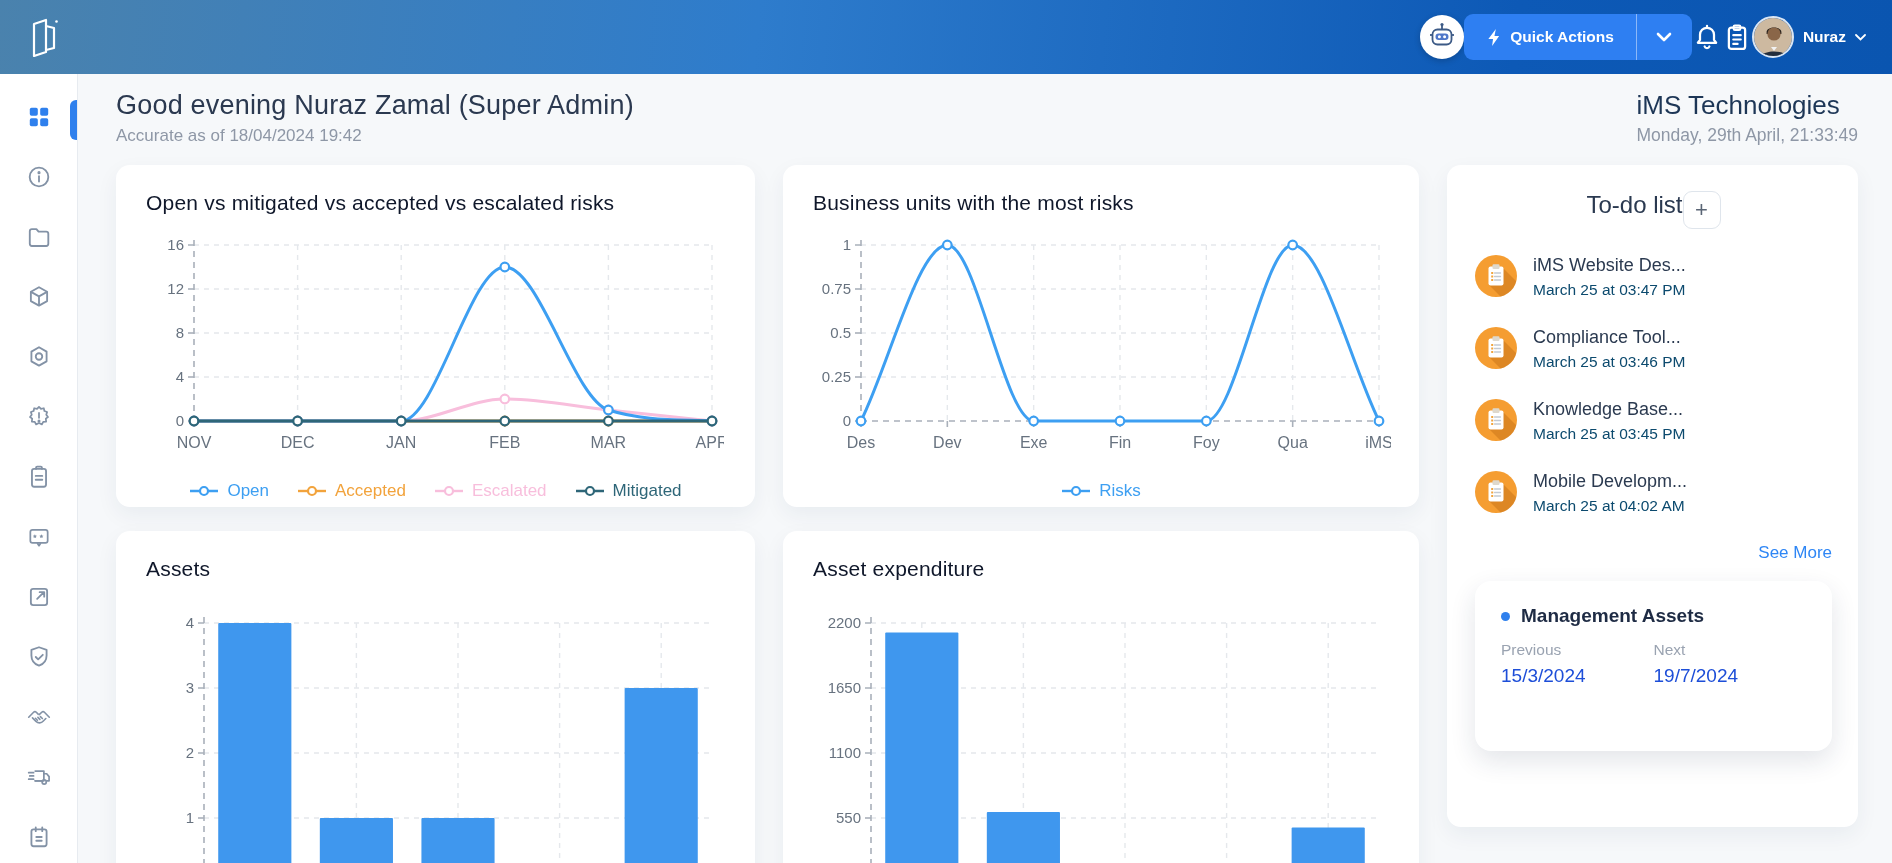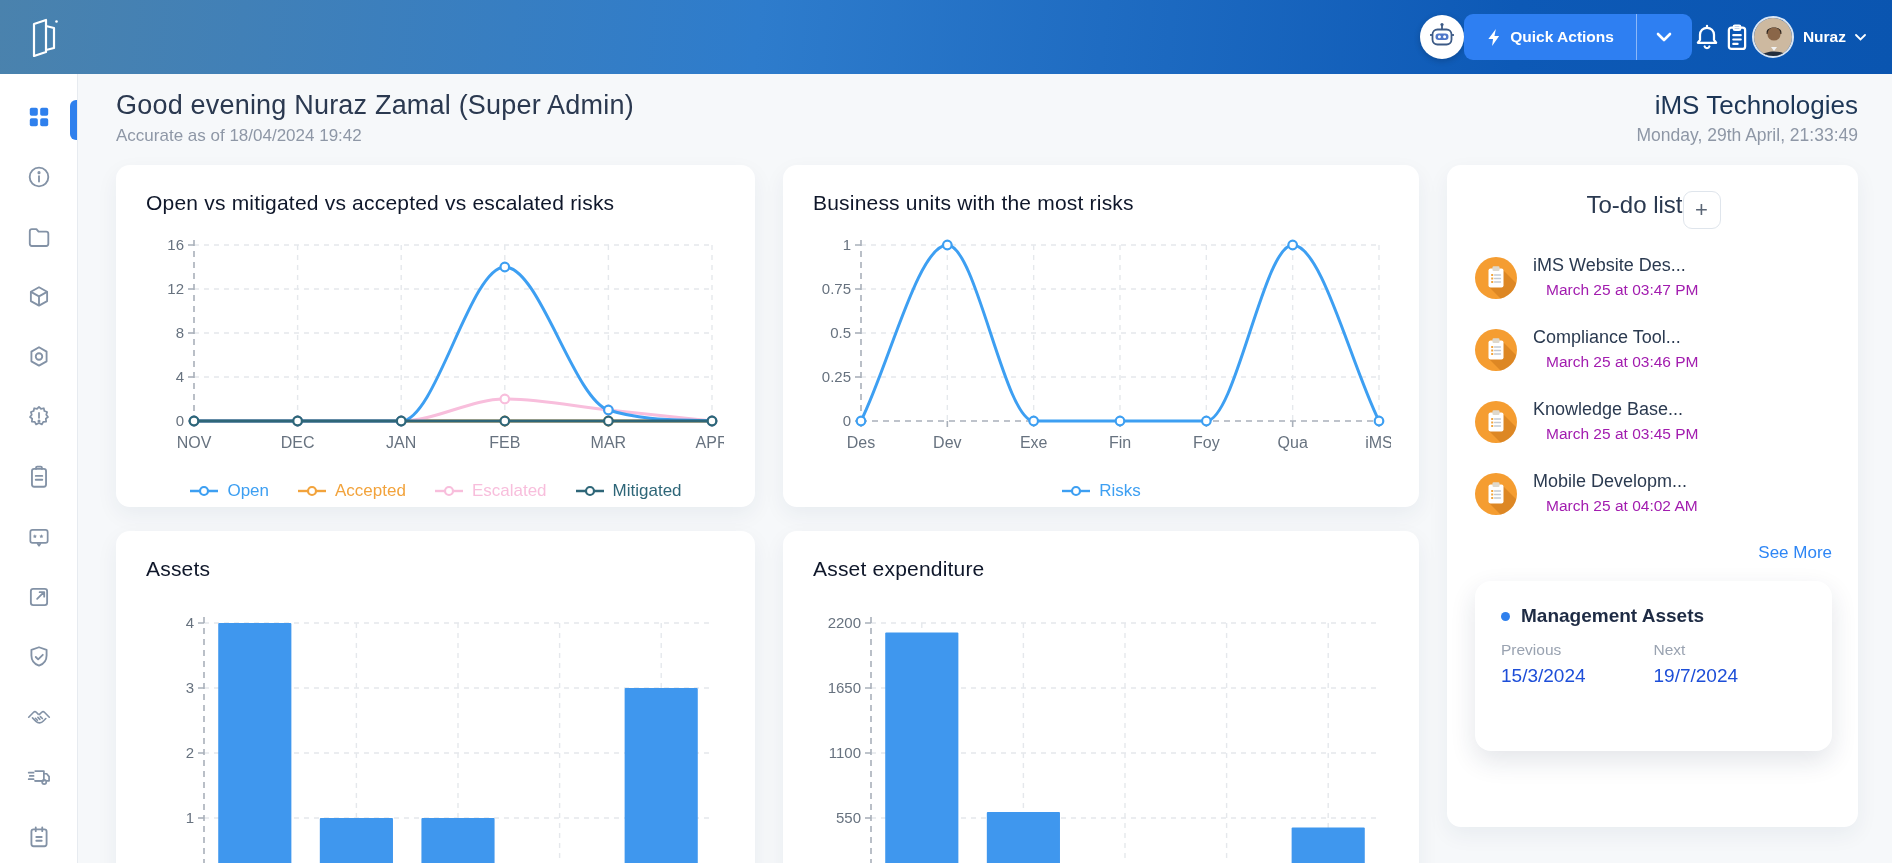--- a/index.html
+++ b/index.html
@@ -31,21 +31,21 @@
   .side-item { position:relative; height:60px; display:flex; align-items:center; justify-content:center; cursor:pointer; }
   .side-item svg { width:26px; height:26px; }
   .active-pill { position:absolute; right:0; top:13px; width:7px; height:40px;
     background:#2f80ed; border-radius:6px 0 0 6px; }
 
   
   .main { position:absolute; left:78px; top:74px; right:0; bottom:0; padding:0 34px 13px 38px; }
   .header-row { margin-top:16px; height:56px; display:flex; justify-content:space-between; }
   .greeting { font-size:27px; line-height:30px; font-weight:500; color:#2b3950; letter-spacing:.2px; }
   .accuracy { margin-top:6px; font-size:17px; line-height:20px; color:#8e97a6; }
-  .company-block { text-align:right; }
+  .company-block { }
   .company { font-size:26px; line-height:30px; font-weight:500; color:#1d3656; }
   .datetime { margin-top:5px; font-size:17.5px; color:#8e97a6; }
 
   .grid { margin-top:19px; display:grid; grid-template-columns:639px 636px 411px;
     grid-template-rows:342px 380px; column-gap:28px; row-gap:24px; }
   .card { background:#fff; border-radius:14px; box-shadow:0 8px 22px rgba(23,43,77,.06); }
   .chart-card { padding:26px 30px 18px 30px; overflow:hidden; }
   .chart-title { font-size:21px; color:#0f172a; letter-spacing:.2px; }
   .chart-box { margin-top:16px; }
   .chart-box svg text { font-family:"Liberation Sans", sans-serif; }
@@ -57,23 +57,23 @@
   .chart-legend { display:flex; justify-content:center; gap:28px; margin-top:6px; }
   .legend-item { display:inline-flex; align-items:center; gap:8px; font-size:17px; font-weight:500; cursor:pointer; }
 
   
   .todo-card { grid-column:3; grid-row:1 / span 2; height:662px; padding:26px 26px 24px 28px; }
   .todo-head { display:flex; align-items:flex-start; justify-content:center; }
   .todo-title { font-size:24px; font-weight:500; color:#2a3950; }
   .todo-add { width:38px; height:38px; border:1px solid #dfe5ec; border-radius:9px; background:#fff;
     font-size:22px; line-height:1; color:#5a6575; cursor:pointer; font-family:inherit; }
   .todo-list { margin-top:26px; }
-  .todo-item { display:flex; gap:16px; align-items:flex-end; margin-bottom:28px; cursor:pointer; }
+  .todo-item { display:flex; gap:16px; align-items:flex-start; margin-bottom:28px; cursor:pointer; }
   .todo-item-title { font-size:18px; font-weight:500; color:#2b3a50; }
-  .todo-item-time { margin-top:5px; font-size:15.5px; color:#a21caf;margin-left:13px; }
+  .todo-item-time { margin-top:5px; font-size:15.5px; color:#0c4a6e; }
   .see-more { text-align:right; font-size:17px; font-weight:500; color:#2e86f5; cursor:pointer; }
   .review-card { margin-top:18px; background:#fff; border-radius:16px;
     box-shadow:0 10px 26px rgba(23,43,77,.12); padding:24px 26px; height:170px; }
   .review-head { display:flex; align-items:center; gap:11px; }
   .review-dot { width:9px; height:9px; border-radius:50%; background:#2f80ed; }
   .review-title { font-size:19px; font-weight:700; color:#1e2b44; }
   .review-cols { display:flex; margin-top:14px; }
   .review-col { width:50%; }
   .review-label { font-size:15.5px; color:#9aa3b1; }
   .review-date { margin-top:6px; font-size:19px; color:#1d4ed8; }

